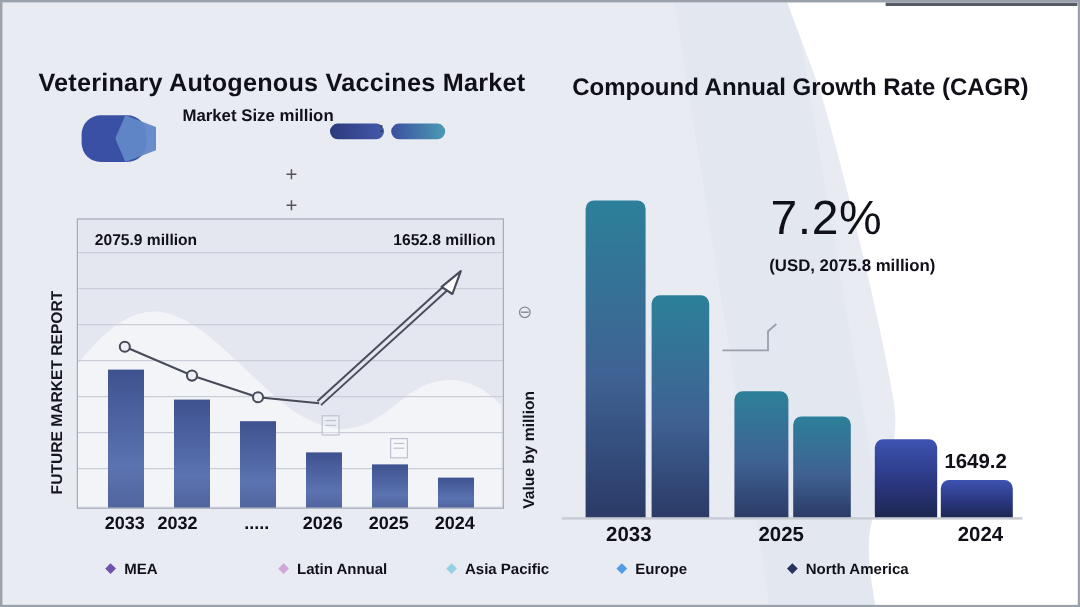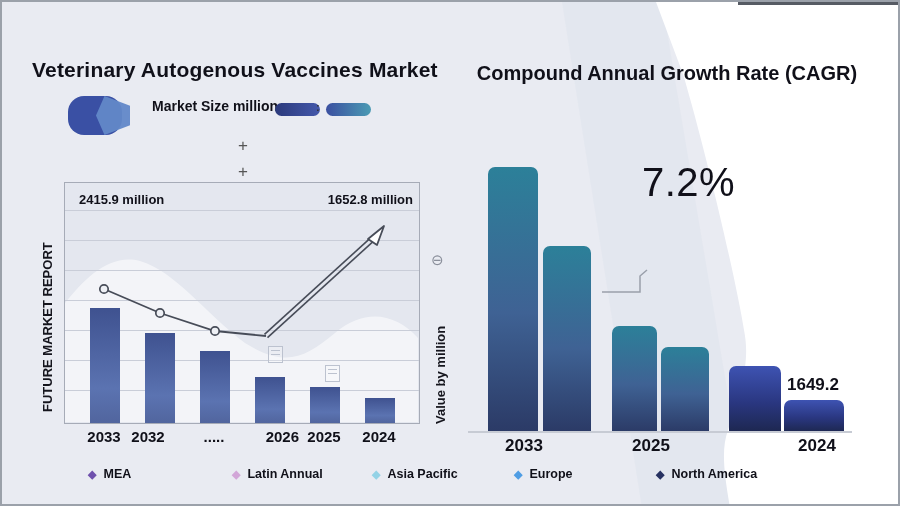--- a/index.html
+++ b/index.html
@@ -11,21 +11,21 @@
   }
   .abs{position:absolute;}
   
   .left-title{left:30px;top:56px;font-size:21px;font-weight:800;letter-spacing:.2px;}
   .right-title{left:455px;top:60px;width:420px;text-align:center;font-size:20px;font-weight:800;}
   .right-subtitle{left:455px;top:90px;width:420px;text-align:center;font-size:13px;font-weight:800;}
   
   .pill-icon{left:66px;top:94px;width:54px;height:39px;background:#3a50a4;border-radius:16px;}
   .pill-hex{left:94px;top:94px;width:34px;height:39px;background:#6288c8;
     clip-path:polygon(25% 0,100% 25%,100% 75%,25% 100%,0 50%);opacity:.95;}
-  .msize-label{left:129px;top:96px;font-size:14px;font-weight:800;padding-left:21px;}
+  .msize-label{left:129px;top:86px;font-size:14px;font-weight:800;padding-left:21px;}
   .mini-pill{height:13px;width:45px;border-radius:7px;top:101px;}
   .mini-pill.a{left:273px;background:linear-gradient(90deg,#2c3a7c,#4458ab);}
   .mini-pill.b{left:324px;background:linear-gradient(90deg,#3b4fa0,#4b9bb4);}
   .mini-colon{left:314px;top:99px;font-size:11px;font-weight:700;color:#333;}
   
   .plus{left:236px;color:#555;font-size:17px;font-weight:400;}
   .circle-minus{left:429px;top:249px;font-size:15px;color:#8a8f9b;}
   .vtext{font-size:13px;font-weight:800;transform:rotate(-90deg);transform-origin:left top;white-space:nowrap;}
   .wm-left{left:38px;top:410px;color:#15151d;}
   .wm-value{left:431px;top:422px;color:#15151d;}
@@ -93,21 +93,21 @@
     <div id="gridlines">
         <div class="abs gridline" style="top: 27px;"></div>
         <div class="abs gridline" style="top: 57px;"></div>
         <div class="abs gridline" style="top: 87px;"></div>
         <div class="abs gridline" style="top: 117px;"></div>
         <div class="abs gridline" style="top: 147px;"></div>
         <div class="abs gridline" style="top: 177px;"></div>
         <div class="abs gridline" style="top: 207px;"></div>
       </div>
 
-    <div class="abs corner-label l">2415.9 million</div>
+    <div class="abs corner-label l">2075.9 million</div>
     <div class="abs corner-label r">1652.8 million</div>
 
     <div class="abs doc-icon" style="left:203px;top:163px;">
         <i></i>
         <i></i>
       </div>
     <div class="abs doc-icon" style="left:260px;top:182px;">
         <i></i>
         <i></i>
       </div>
@@ -129,21 +129,21 @@
       <circle cx="39" cy="106" r="4.2" fill="#eef0f5" stroke="#474c58" stroke-width="1.7"></circle>
       <circle cx="95" cy="130" r="4.2" fill="#eef0f5" stroke="#474c58" stroke-width="1.7"></circle>
       <circle cx="150" cy="148" r="4.2" fill="#eef0f5" stroke="#474c58" stroke-width="1.7"></circle>
     </svg>
   </div>
 
   <div class="abs xlabels-left" style="left:0;top:0;" id="left-xlabels">
       <div class="abs xl" style="left: 102px;">2033</div>
       <div class="abs xl" style="left: 146px;">2032</div>
       <div class="abs xl" style="left: 212px;">.....</div>
-      <div class="abs xl" style="left: 267px; text-align: right;">2026</div>
+      <div class="abs xl" style="left: 267px;">2026</div>
       <div class="abs xl" style="left: 322px;">2025</div>
       <div class="abs xl" style="left: 377px;">2024</div>
     </div>
 
   <div id="right-bars">
       <div class="rbar teal" style="left: 486px; width: 50px; top: 165px; height: 265px;"></div>
       <div class="rbar teal" style="left: 541px; width: 48px; top: 244px; height: 186px;"></div>
       <div class="rbar teal" style="left: 610px; width: 45px; top: 324px; height: 106px;"></div>
       <div class="rbar teal" style="left: 659px; width: 48px; top: 345px; height: 85px;"></div>
       <div class="rbar blue" style="left: 727px; width: 52px; top: 364px; height: 66px;"></div>
@@ -154,20 +154,21 @@
       <div class="ylabel-right" style="left: 522px;">2033</div>
       <div class="ylabel-right" style="left: 649px;">2025</div>
       <div class="ylabel-right" style="left: 815px;">2024</div>
     </div>
 
   <svg class="abs" style="left:598px;top:266px;" width="55" height="28" viewBox="0 0 55 28">
     <polyline points="2,24 40,24 40,8 47,2" fill="none" stroke="#9aa0ab" stroke-width="1.5"></polyline>
   </svg>
 
   <div class="abs cagr-value">7.2%</div>
+  <div class="abs cagr-sub">(USD, 2075.8 million)</div>
   <div class="abs rlabel-1120">1649.2</div>
 
   <div id="legend"></div>
 
 <div class="abs legend-item" style="left: 86px;">
       <span class="dia" style="color: rgb(111, 81, 173);">◆</span>
       <span>MEA</span>
     </div>
     <div class="abs legend-item" style="left: 230px;">
       <span class="dia" style="color: rgb(210, 166, 216);">◆</span>

